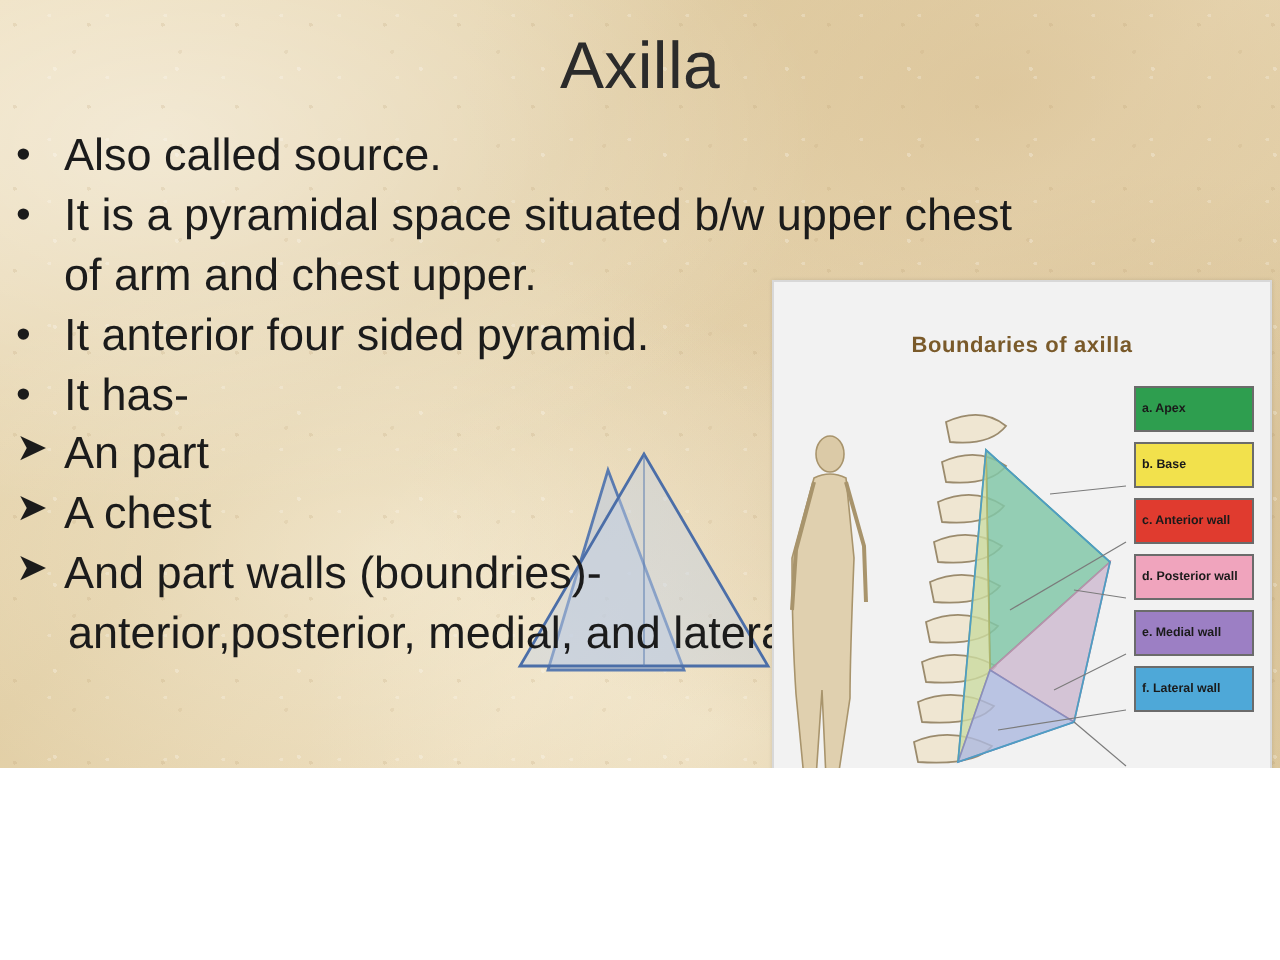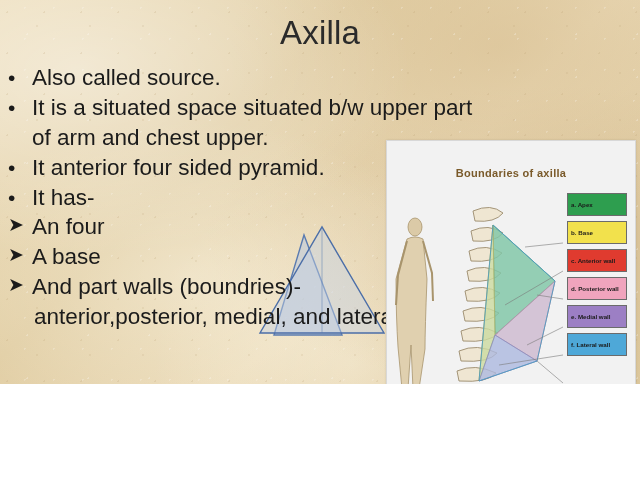--- a/index.html
+++ b/index.html
@@ -165,41 +165,41 @@
     <line x1="70" y1="12" x2="70" y2="118" stroke="#5a7bb0" stroke-width="1" stroke-opacity="0.5"></line>
   </svg>
 
   <div id="bullets">
     <div class="line">
       <span class="marker">•</span>
       <span class="txt">Also called source.</span>
     </div>
     <div class="line">
       <span class="marker">•</span>
-      <span class="txt">It is a situated space situated b/w upper part</span>
+      <span class="txt">It is a pyramidal space situated b/w upper chest</span>
     </div>
     <div class="line cont">
       <span class="marker"></span>
       <span class="txt">of arm and chest upper.</span>
     </div>
     <div class="line">
       <span class="marker">•</span>
       <span class="txt">It anterior four sided pyramid.</span>
     </div>
     <div class="line">
       <span class="marker">•</span>
       <span class="txt">It has-</span>
     </div>
     <div class="line">
       <span class="marker arrow">➤</span>
-      <span class="txt">An four</span>
+      <span class="txt">An part</span>
     </div>
     <div class="line">
       <span class="marker arrow">➤</span>
-      <span class="txt">A base</span>
+      <span class="txt">A chest</span>
     </div>
     <div class="line">
       <span class="marker arrow">➤</span>
       <span class="txt">And part walls (boundries)-</span>
     </div>
     <div class="line nomarker">
       <span class="marker"></span>
       <span class="txt">anterior,posterior, medial, and lateral.</span>
     </div>
   </div>

